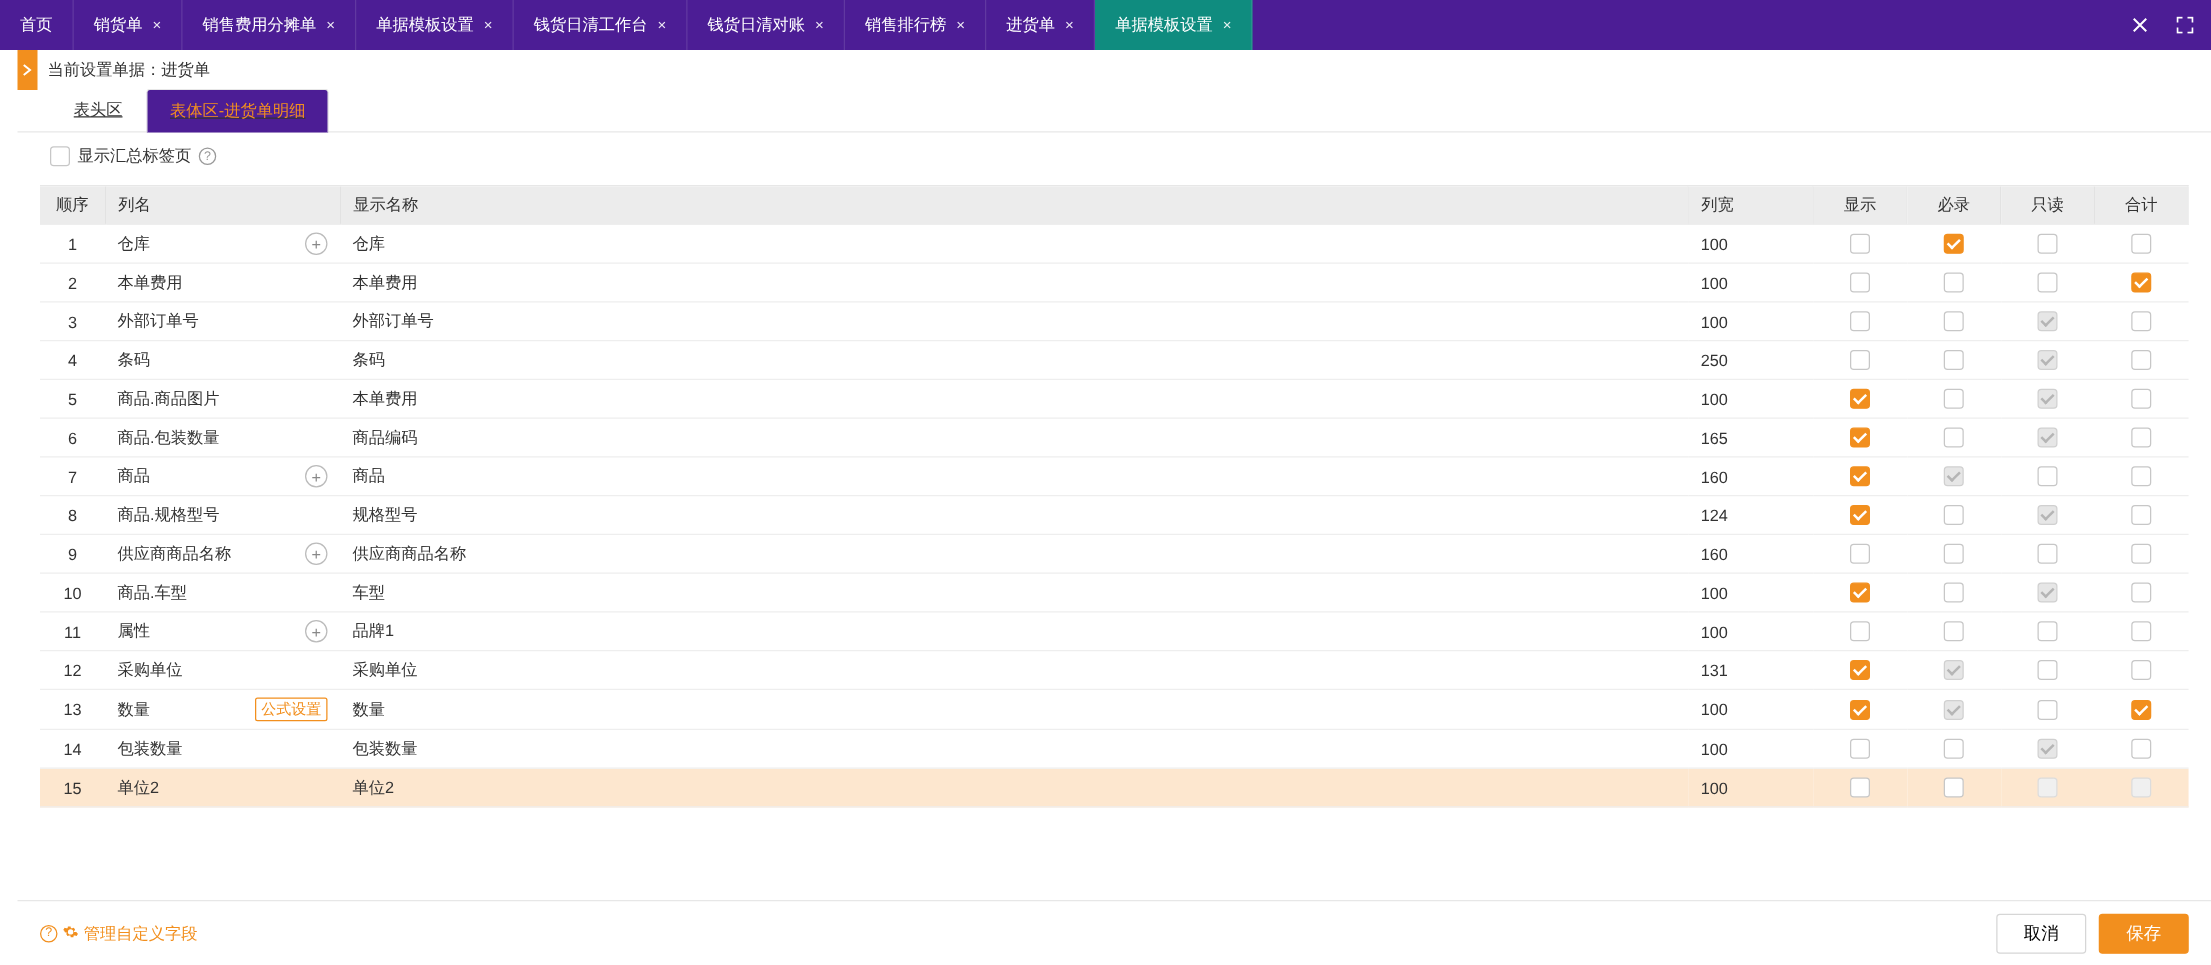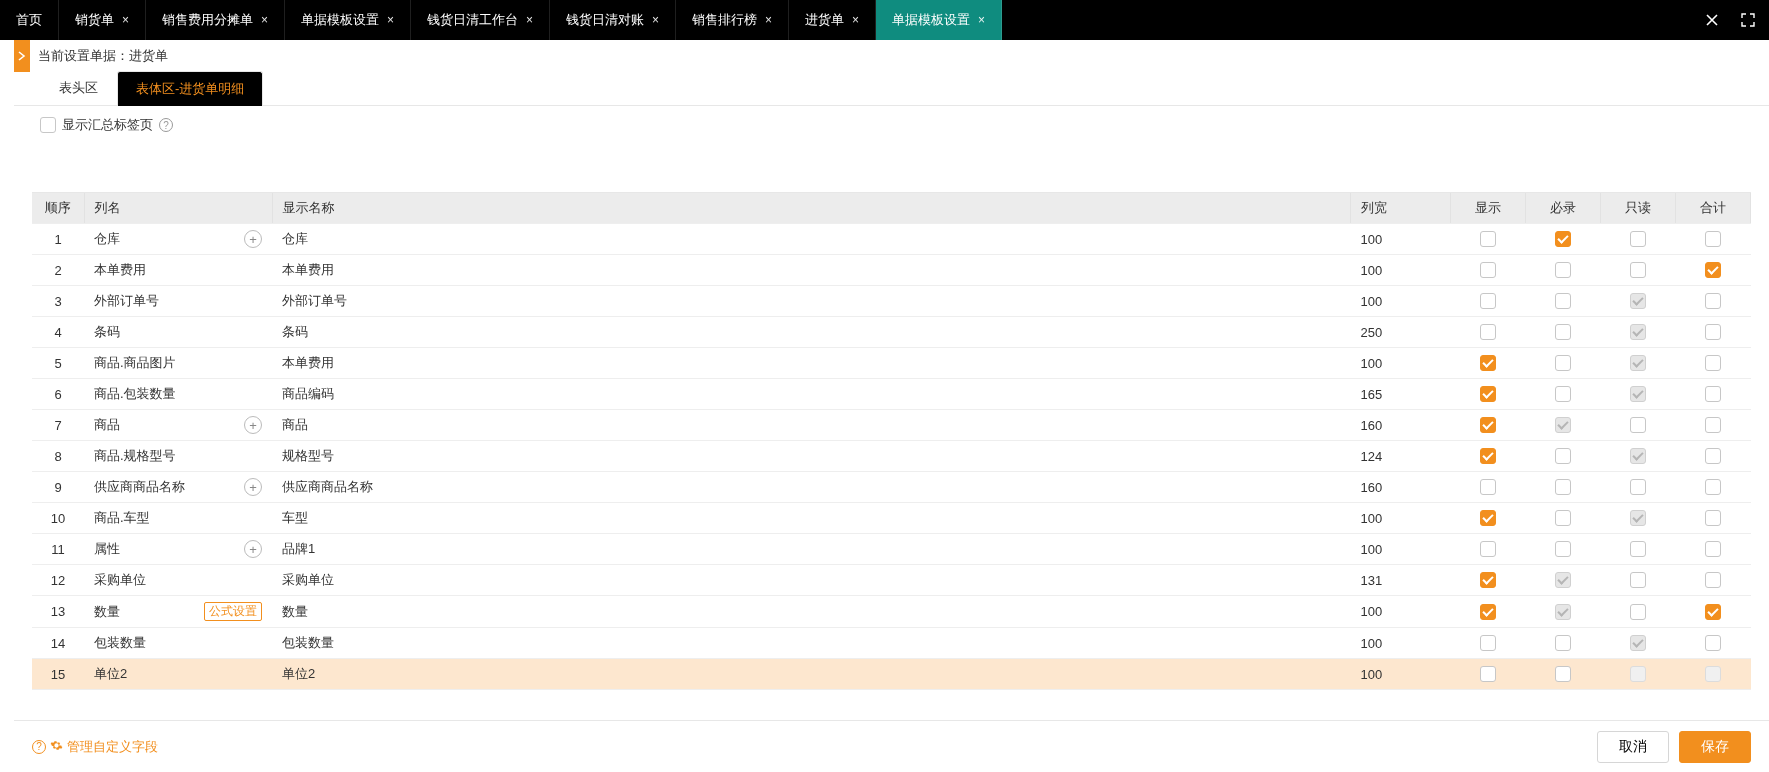--- a/index.html
+++ b/index.html
@@ -1,44 +1,44 @@
 <!DOCTYPE html>
 <html><head>
 <meta charset="utf-8">
 <style>
   * { box-sizing: border-box; margin: 0; padding: 0; }
   body { font-family: "Microsoft YaHei", Arial, sans-serif; font-size: 13px; color: #333; background: #fff; overflow: hidden; }
 
   
-  .top-tabs { background: #000000; height: 40px; display: flex; align-items: stretch; position: relative; }
+  .top-tabs { background: #4c1d95; height: 40px; display: flex; align-items: stretch; position: relative; }
   .top-tab {
     display: flex; align-items: center; padding: 0 16px; color: #fff; cursor: pointer;
     border-right: 1px solid rgba(255,255,255,0.12); position: relative; white-space: nowrap;
   }
   .top-tab.active { background: #0f8c7f; }
   .top-tab .close-x { margin-left: 8px; font-size: 12px; opacity: .9; }
   .top-right { margin-left: auto; display: flex; align-items: center; padding-right: 8px; gap: 10px; }
   .top-right .icon-btn { width: 26px; height: 26px; display: flex; align-items: center; justify-content: center; color: #fff; cursor: pointer; }
 
   
   .content { position: absolute; top: 40px; bottom: 0; left: 0; right: 0; display: flex; flex-direction: column; padding-left: 14px; }
 
   .notice-bar { display: flex; align-items: center; height: 32px; padding: 0 10px; color: #333; }
   .notice-bar .toggle { width: 16px; height: 32px; display: flex; align-items: center; justify-content: center; background: #f28f1e; color: #fff; margin-left: -10px; margin-right: 8px; }
   .notice-text { font-size: 13px; }
 
-  .sub-tabs { display: flex; align-items: flex-end; border-bottom: 1px solid #e7e7e7; padding: 0 26px; height: 34px; }
+  .sub-tabs { display: flex; align-items: flex-end; border-bottom: 1px solid #e7e7e7; padding: 0 26px; height: 34px; text-decoration: underline; }
   .sub-tab { padding: 8px 18px; font-size: 13px; color: #333; cursor: pointer; border: 1px solid transparent; border-bottom: none; position: relative; }
-  .sub-tab.active { color: #f28f1e; border-color: #e7e7e7; background: #000000; top: 1px; border-radius: 3px 3px 0 0; }
+  .sub-tab.active { color: #f28f1e; border-color: #e7e7e7; background: #4c1d95; top: 1px; border-radius: 3px 3px 0 0; }
 
   .option-row { display: flex; align-items: center; padding: 10px 26px 14px; gap: 6px; color: #333; }
   .help-icon { width: 14px; height: 14px; border: 1px solid #999; border-radius: 50%; font-size: 10px; color: #999; display: inline-flex; align-items: center; justify-content: center; }
 
   .table-wrap { flex: 1 1 auto; overflow: hidden; padding: 0 18px; display: flex; }
-  .table-scroll { flex: 1; overflow-y: auto; border-top: 1px solid #e7e7e7; position: relative; margin-top: 44px; }
+  .table-scroll { flex: 1; overflow-y: auto; border-top: 1px solid #e7e7e7; position: relative; }
   .tbl { width: 100%; border-collapse: collapse; table-layout: fixed; }
   .tbl th, .tbl td { border-bottom: 1px solid #eee; padding: 6px 10px; height: 30px; font-size: 13px; text-align: left; vertical-align: middle; }
   .tbl thead th { background: #ececec; position: sticky; top: 0; z-index: 2; font-weight: normal; color: #333; border-right: 1px solid #e2e2e2; }
   .tbl td { color: #333; }
   .tbl td.center, .tbl th.center { text-align: center; }
   .tbl tbody tr.highlight td { background: #fde7cf; }
 
   .col-order { width: 52px; text-align: center; }
   .col-name  { width: 188px; }
   .col-disp  { width: auto; }

